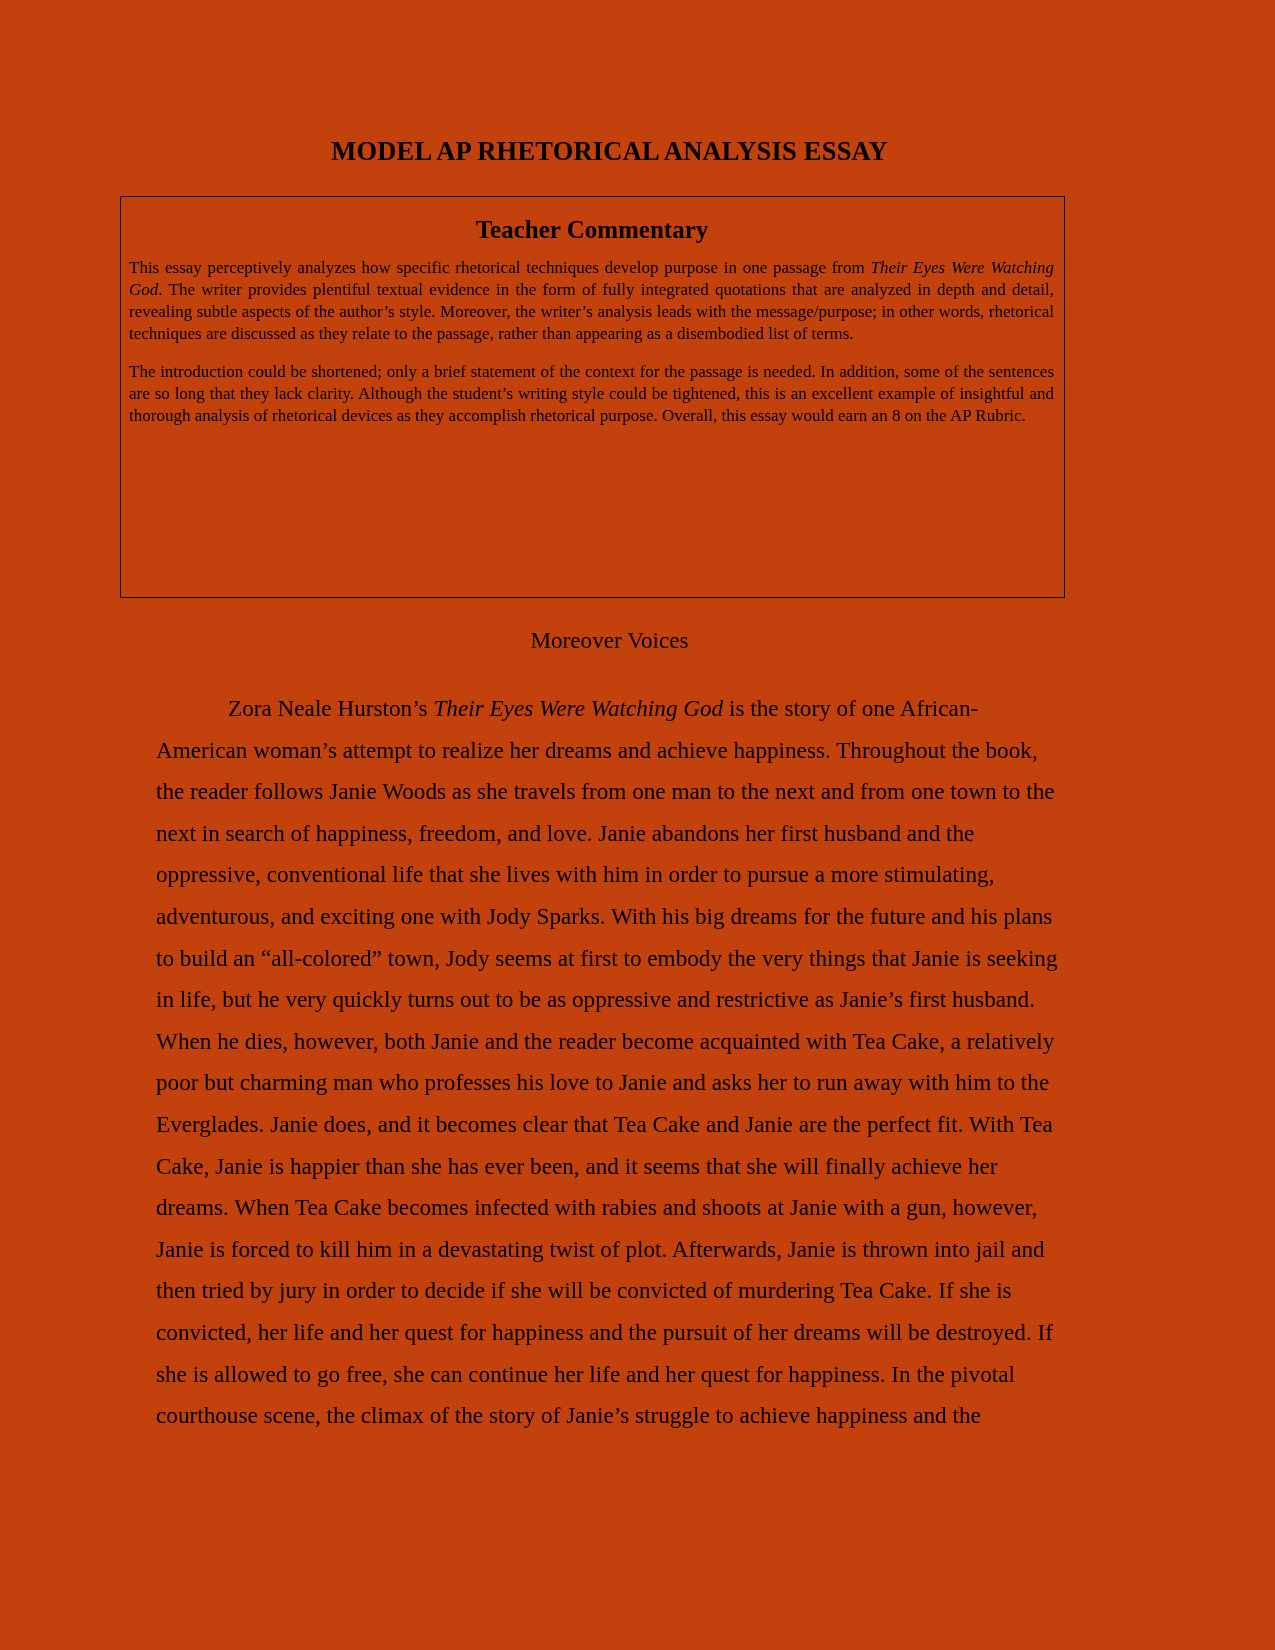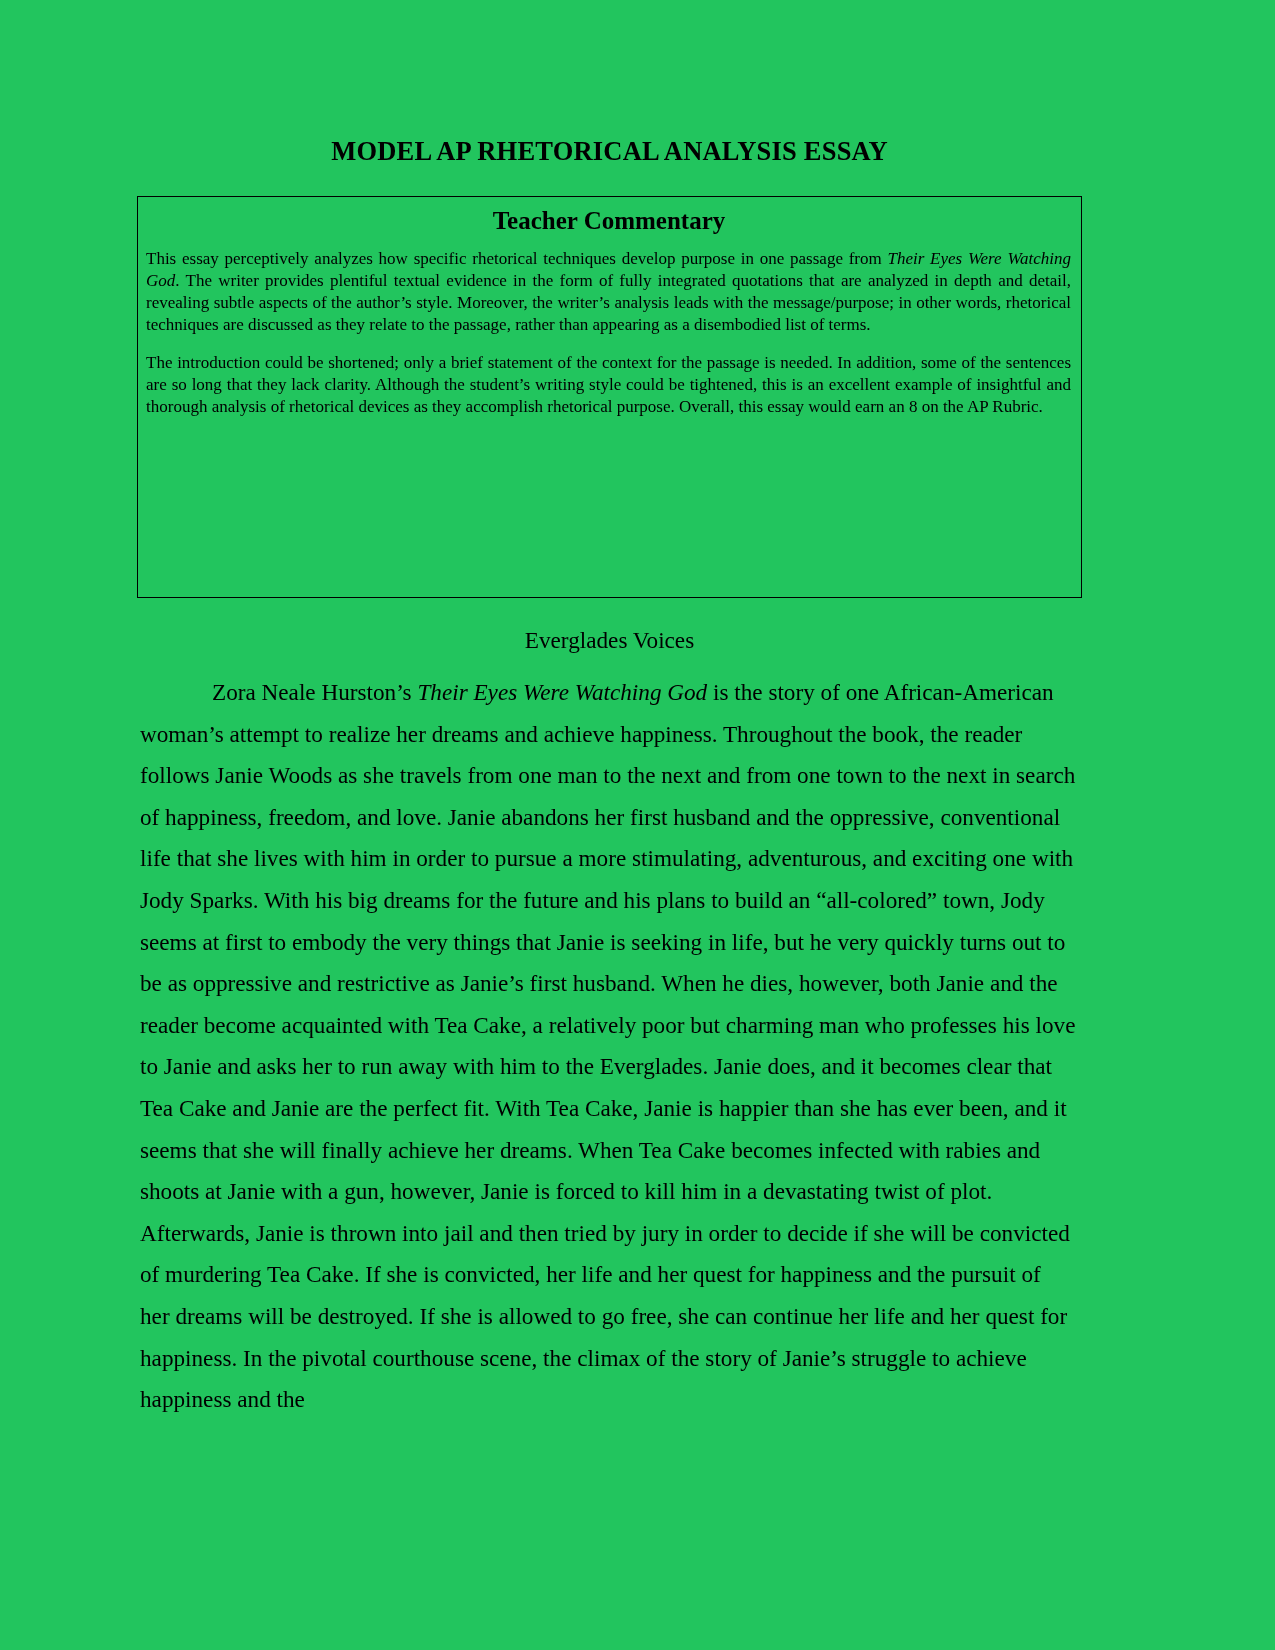--- a/index.html
+++ b/index.html
@@ -4,21 +4,21 @@
 <style>
   html, body {
     margin: 0;
     padding: 0;
     background: #ffffff;
   }
   .page {
     position: relative;
     width: 1275px;
     height: 1650px;
-    background: #22c55e;
+    background: #c2410c;
     margin: 0 auto;
     overflow: hidden;
     font-family: "Liberation Serif", "DejaVu Serif", serif;
     color: #000000;
   }
 
   
   .doc-title {
     position: absolute;
     left: 137px;
@@ -27,27 +27,27 @@
     text-align: center;
     font-size: 26.5px;
     font-weight: bold;
     letter-spacing: 0.2px;
     line-height: 1.2;
   }
 
   
   .commentary-box {
     position: absolute;
-    left: 137px;
+    left: 120px;
     top: 196px;
     width: 945px;
     height: 402px;
     border: 1.4px solid #000000;
     box-sizing: border-box;
-    padding: 8px 8px 0 7px;
+    padding: 17px 8px 0 7px;
   }
   .commentary-heading {
     text-align: center;
     font-size: 25px;
     font-weight: bold;
     line-height: 1.25;
     margin-bottom: 12px;
   }
   .commentary-para {
     font-size: 17px;
@@ -75,39 +75,39 @@
   .essay-body {
     position: absolute;
     left: 140px;
     top: 672px;
     width: 936px;
     font-size: 23.2px;
     line-height: 41.6px;
     text-align: left;
   }
   .essay-body p {
-    margin: 0;
+    margin: 16px;
     text-indent: 72px;
   }
   .essay-body i { font-style: italic; }
 </style>
 </head>
 <body>
 
 <div class="page">
 
   <div class="doc-title">MODEL AP RHETORICAL ANALYSIS ESSAY</div>
 
   <div class="commentary-box">
     <div class="commentary-heading">Teacher Commentary</div>
 
     <p class="commentary-para"><span>This essay perceptively analyzes how specific rhetorical techniques develop purpose in one passage from </span><i>Their Eyes Were Watching God</i><span>. The writer provides plentiful textual evidence in the form of fully integrated quotations that are analyzed in depth and detail, revealing subtle aspects of the author’s style. Moreover, the writer’s analysis leads with the message/purpose; in other words, rhetorical techniques are discussed as they relate to the passage, rather than appearing as a disembodied list of terms.</span></p>
 
     <p class="commentary-para">The introduction could be shortened; only a brief statement of the context for the passage is needed. In addition, some of the sentences are so long that they lack clarity. Although the student’s writing style could be tightened, this is an excellent example of insightful and thorough analysis of rhetorical devices as they accomplish rhetorical purpose. Overall, this essay would earn an 8 on the AP Rubric.</p>
   </div>
 
-  <div class="essay-title">Everglades Voices</div>
+  <div class="essay-title">Moreover Voices</div>
 
   <div class="essay-body">
     <p><span>Zora Neale Hurston’s </span><i>Their Eyes Were Watching God</i><span> is the story of one African-American woman’s attempt to realize her dreams and achieve happiness.  Throughout the book, the reader follows Janie Woods as she travels from one man to the next and from one town to the next in search of happiness, freedom, and love.  Janie abandons her first husband and the oppressive, conventional life that she lives with him in order to pursue a more stimulating, adventurous, and exciting one with Jody Sparks.  With his big dreams for the future and his plans to build an “all-colored” town, Jody seems at first to embody the very things that Janie is seeking in life, but he very quickly turns out to be as oppressive and restrictive as Janie’s first husband. When he dies, however, both Janie and the reader become acquainted with Tea Cake, a relatively poor but charming man who professes his love to Janie and asks her to run away with him to the Everglades.  Janie does, and it becomes clear that Tea Cake and Janie are the perfect fit. With Tea Cake, Janie is happier than she has ever been, and it seems that she will finally achieve her dreams.  When Tea Cake becomes infected with rabies and shoots at Janie with a gun, however, Janie is forced to kill him in a devastating twist of plot.  Afterwards, Janie is thrown into jail and then tried by jury in order to decide if she will be convicted of murdering Tea Cake.  If she is convicted, her life and her quest for happiness and the pursuit of her dreams will be destroyed.  If she is allowed to go free, she can continue her life and her quest for happiness.  In the pivotal courthouse scene, the climax of the story of Janie’s struggle to achieve happiness and the</span></p>
   </div>
 
 </div>
 
 </body></html>

